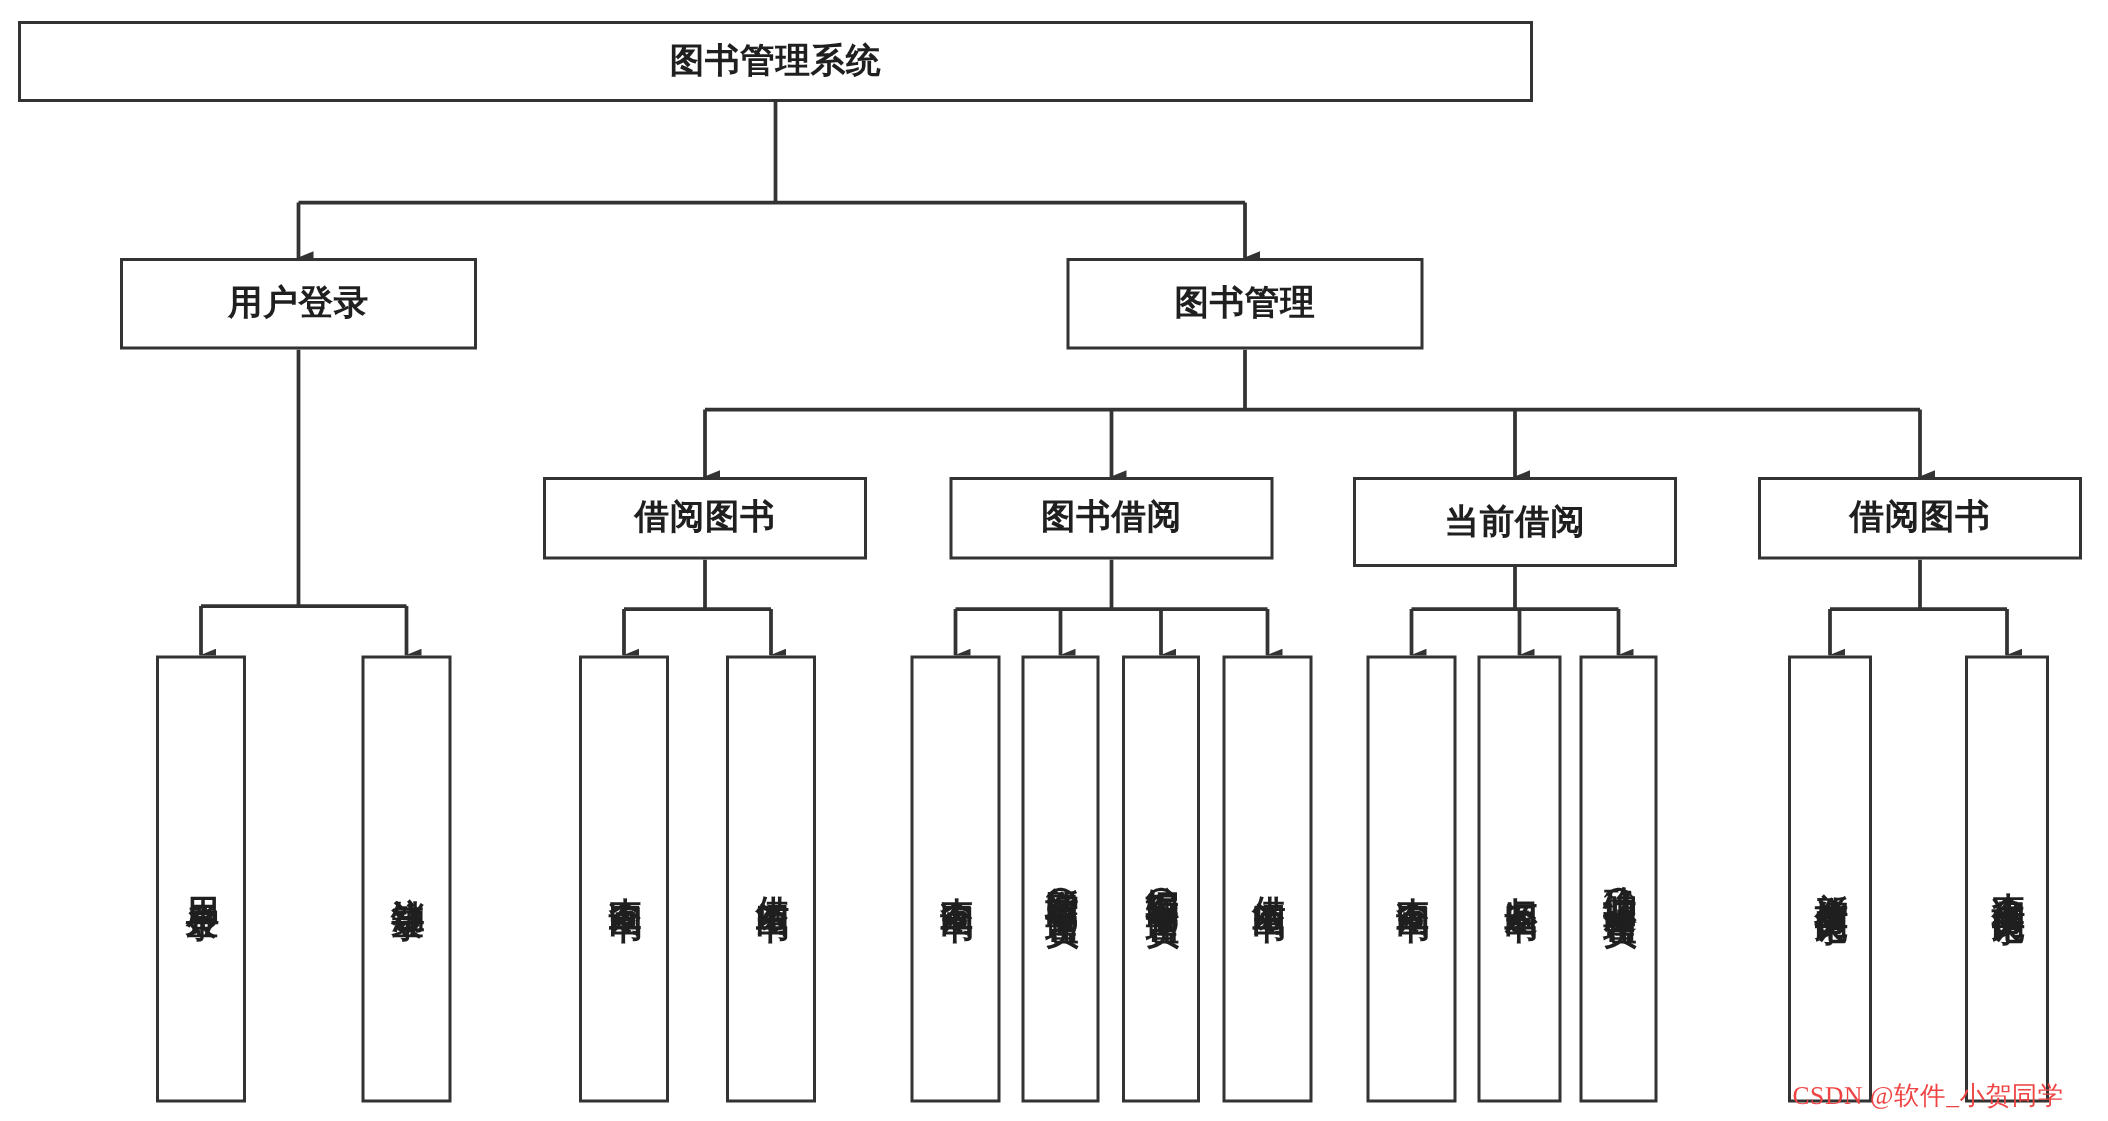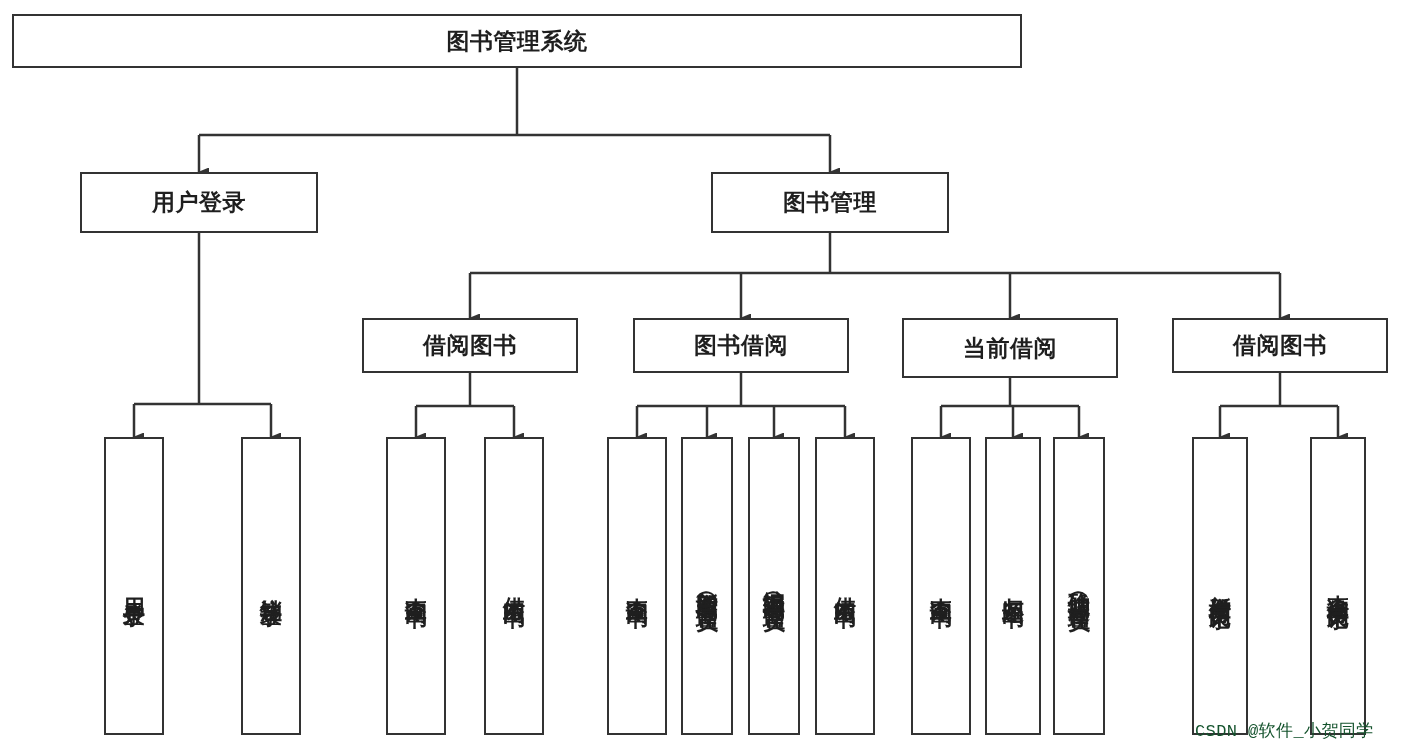--- a/index.html
+++ b/index.html
@@ -51,24 +51,24 @@
   .node-box.vertical .node-label {
     writing-mode: vertical-rl;
     text-orientation: upright;
     font-size: 22px;
     letter-spacing: 3px;
     line-height: 1;
   }
   .watermark {
     position: absolute;
     font-size: 17px;
-    color: #14532d;
+    color: #ef4444;
     white-space: nowrap;
     letter-spacing: 0.4px;
-    font-family: Liberation Mono, monospace;
+    font-family: Liberation Serif, serif;
   }
 </style>
 </head>
 <body>
 
 <div id="diagram-root">
   <svg class="connector-layer" viewBox="0 0 1405 747" xmlns="http://www.w3.org/2000/svg">
     <defs>
       <marker id="arrowhead" markerWidth="9" markerHeight="11" refX="4.5" refY="10" orient="auto" markerUnits="userSpaceOnUse">
         <polygon points="0,0 9,0 4.5,11" fill="#333333"></polygon>

